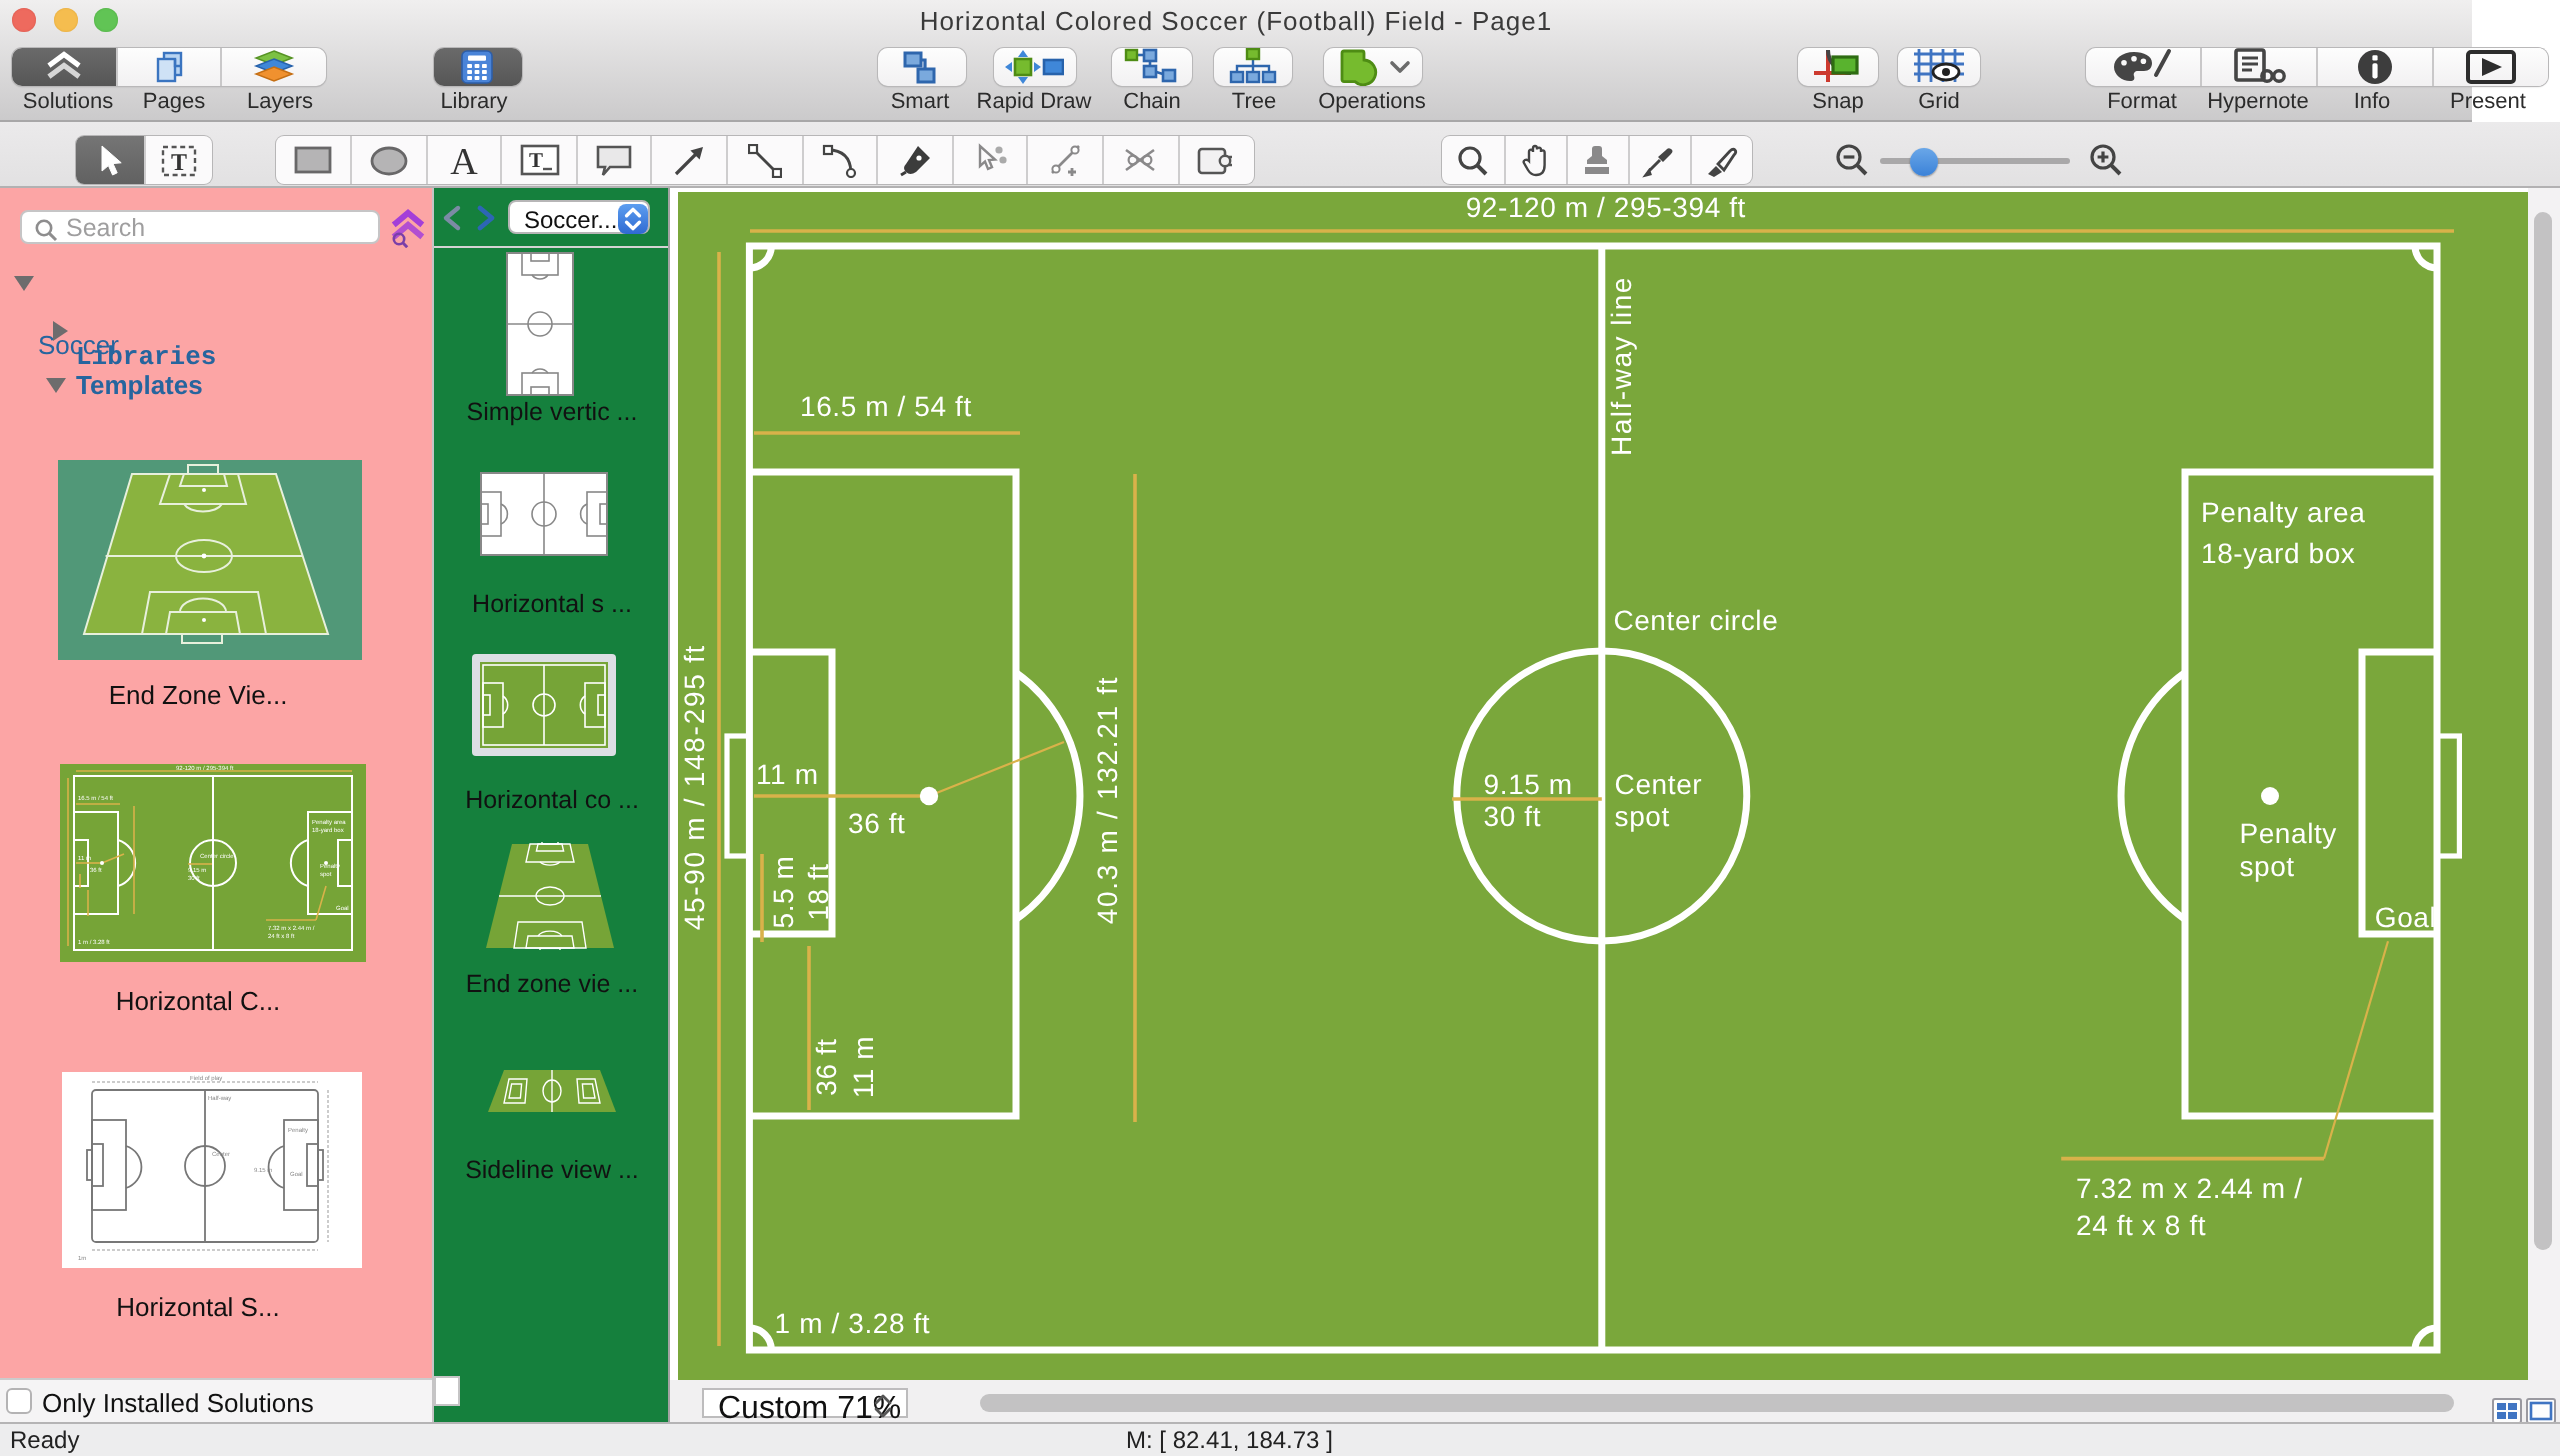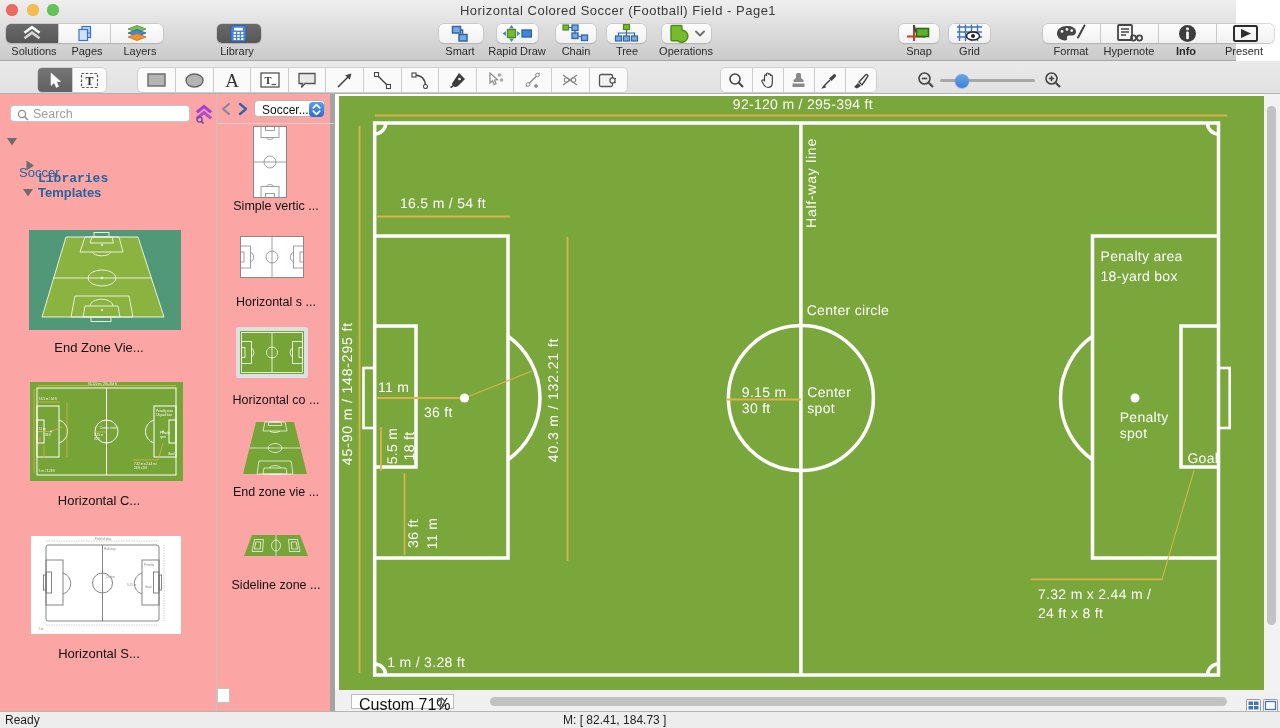--- a/index.html
+++ b/index.html
@@ -31,21 +31,21 @@
 
   
   #sidebar { left:0; top:94px; width:217px; height:617px; background:#fca5a5; border-right:1px solid #c5c4c5; }
   #searchbox { left:10px; top:11px; width:180px; height:17px; background:#fff; border:1px solid #c6c5c6; border-radius:4px; }
   .treelabel { font-size:13px; color:#26659e; }
   .treebold { font-weight:bold; }
   .thumbcap { font-size:13px; color:#111; text-align:center; width:198px; }
   #sbbottom { left:0; top:594.5px; width:216px; height:23px; border-top:1px solid #cccbcc; background:#f5f4f5; }
 
   
-  #library { left:217px; top:94px; width:118px; height:617px; background:#fca5a5; border-right:5px solid #a3a3a3; }
+  #library { left:217px; top:94px; width:118px; height:617px; background:#15803d; border-right:1px solid #a3a3a3; }
   .libcap { font-size:12.5px; color:#111; text-align:center; width:118px; }
 
   
   #canvas { left:335px; top:94px; width:945px; height:596px; background:#fff; }
   #page { left:3.5px; top:2px; width:925px; height:594px; background:#7aa73b; }
   #vscroll { left:929px; top:0px; width:16px; height:596px; background:#f3f2f3; }
   #vthumb { left:3px; top:12px; width:9px; height:519px; background:#c3c2c3; border-radius:5px; }
   #hstrip { left:335px; top:690px; width:945px; height:21px; background:#f1f0f1; }
   #zoombox { left:16px; top:4px; width:103px; height:15px; background:#fff; border:1px solid #bdbcbd; font-size:16px; color:#111; }
   #hthumb { left:155px; top:6.5px; width:737px; height:9px; background:#c3c2c3; border-radius:5px; }
@@ -220,21 +220,21 @@
       </div>
       <div class="tbseg" style="width:57.8px;">
         <svg width="25" height="17" viewBox="0 0 25 17">
           <rect x="1" y="1" width="23" height="15" rx="1.5" fill="none" stroke="#2d2d2d" stroke-width="2"></rect>
           <polygon points="8,4 18,8.5 8,13" fill="#2d2d2d"></polygon>
         </svg>
       </div>
     </div>
     <div class="abs tblabel" style="left:1041px; width:60px;">Format</div>
     <div class="abs tblabel" style="left:1094px; width:70px;">Hypernote</div>
-    <div class="abs tblabel" style="left:1156px; width:60px;font-weight:bold;">Info</div>
+    <div class="abs tblabel" style="left:1156px; width:60px;">Info</div>
     <div class="abs tblabel" style="left:1214px; width:60px;">Present</div>
   </div>
 
   <div class="abs" id="toolbar2">
 
     <div class="t2group" style="left:38px; width:68px;">
       <div class="t2cell t2sel" style="width:34px;">
         <svg width="15" height="17" viewBox="0 0 15 17">
           <path d="M3 1 L3 13.5 L6.2 10.8 L8.3 15.5 L10.6 14.4 L8.5 9.8 L12.6 9.4 Z" fill="#fff" stroke="#fff" stroke-width="0.5"></path>
         </svg>
@@ -504,20 +504,24 @@
         <text x="8" y="94">1m</text>
         <text x="73" y="14">Half-way</text>
         <text x="75" y="42">Center</text>
         <text x="96" y="50">9.15 m</text>
         <text x="113" y="30">Penalty</text>
         <text x="114" y="52">Goal</text>
       </g>
     </svg>
     <div class="abs thumbcap" style="left:0; top:552px;">Horizontal S...</div>
 
+    <div class="abs" id="sbbottom">
+      <div class="abs" style="left:3px; top:4px; width:13px; height:13px; background:#fff; border:1px solid #b4b3b4; border-radius:3px;"></div>
+      <span class="abs" style="left:21px; top:4px; font-size:13px; color:#111;">Only Installed Solutions</span>
+    </div>
   </div>
 
   <div class="abs" id="library">
     <svg class="abs" style="left:3px; top:8px;" width="11" height="14" viewBox="0 0 11 14">
       <path d="M9 2 L3 7 L9 12" fill="none" stroke="#7b8ba5" stroke-width="2.2" stroke-linecap="round" stroke-linejoin="round"></path>
     </svg>
     <svg class="abs" style="left:21px; top:8px;" width="11" height="14" viewBox="0 0 11 14">
       <path d="M2 2 L8 7 L2 12" fill="none" stroke="#2d66b5" stroke-width="2.4" stroke-linecap="round" stroke-linejoin="round"></path>
     </svg>
     <div class="abs" style="left:37px; top:6px; width:71px; height:17px; background:#fff; border:1px solid #b7b6b7; border-radius:4px;">
@@ -602,21 +606,21 @@
       <polygon points="9,1 57,1 65,22 1,22" fill="#76a437"></polygon>
       <g fill="none" stroke="#fff" stroke-width="0.7">
         <line x1="33" y1="1" x2="33" y2="22"></line>
         <ellipse cx="33" cy="11.5" rx="4.5" ry="5.5"></ellipse>
         <polygon points="11.5,5.5 20.5,5.5 19.5,17.5 9,17.5"></polygon>
         <polygon points="45.5,5.5 54.5,5.5 57,17.5 46.5,17.5"></polygon>
         <polygon points="12.8,8 17.8,8 17.2,15 11.5,15"></polygon>
         <polygon points="48.2,8 53.2,8 54.5,15 48.8,15"></polygon>
       </g>
     </svg>
-    <div class="abs libcap" style="left:0; top:484px;">Sideline zone ...</div>
+    <div class="abs libcap" style="left:0; top:484px;">Sideline view ...</div>
     <div class="abs" style="left:0px; top:594px; width:13px; height:15px; background:#fff; border:1px solid #c5c4c5;"></div>
   </div>
 
   <div class="abs" id="canvas">
     <div class="abs" id="page">
 <svg width="925" height="594" viewBox="0 0 925 594" text-rendering="geometricPrecision">
   <g fill="none" stroke="#fff" stroke-width="3.5">
 
     <rect x="35.7" y="27" width="843.8" height="552"></rect>
 

